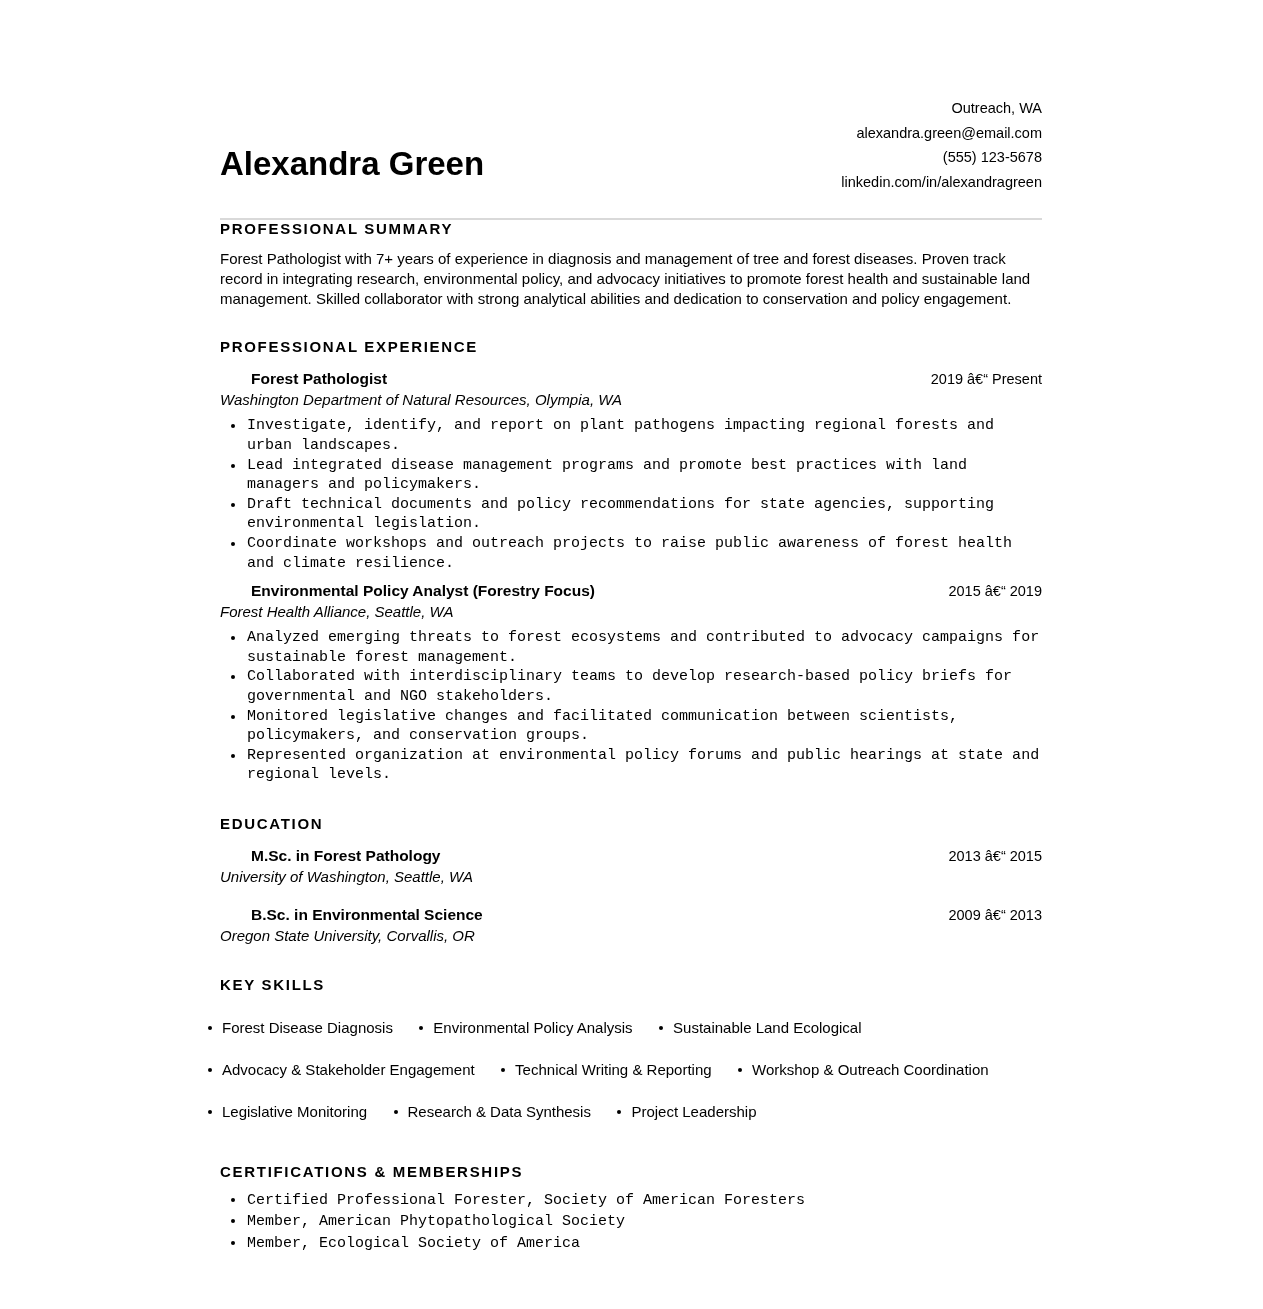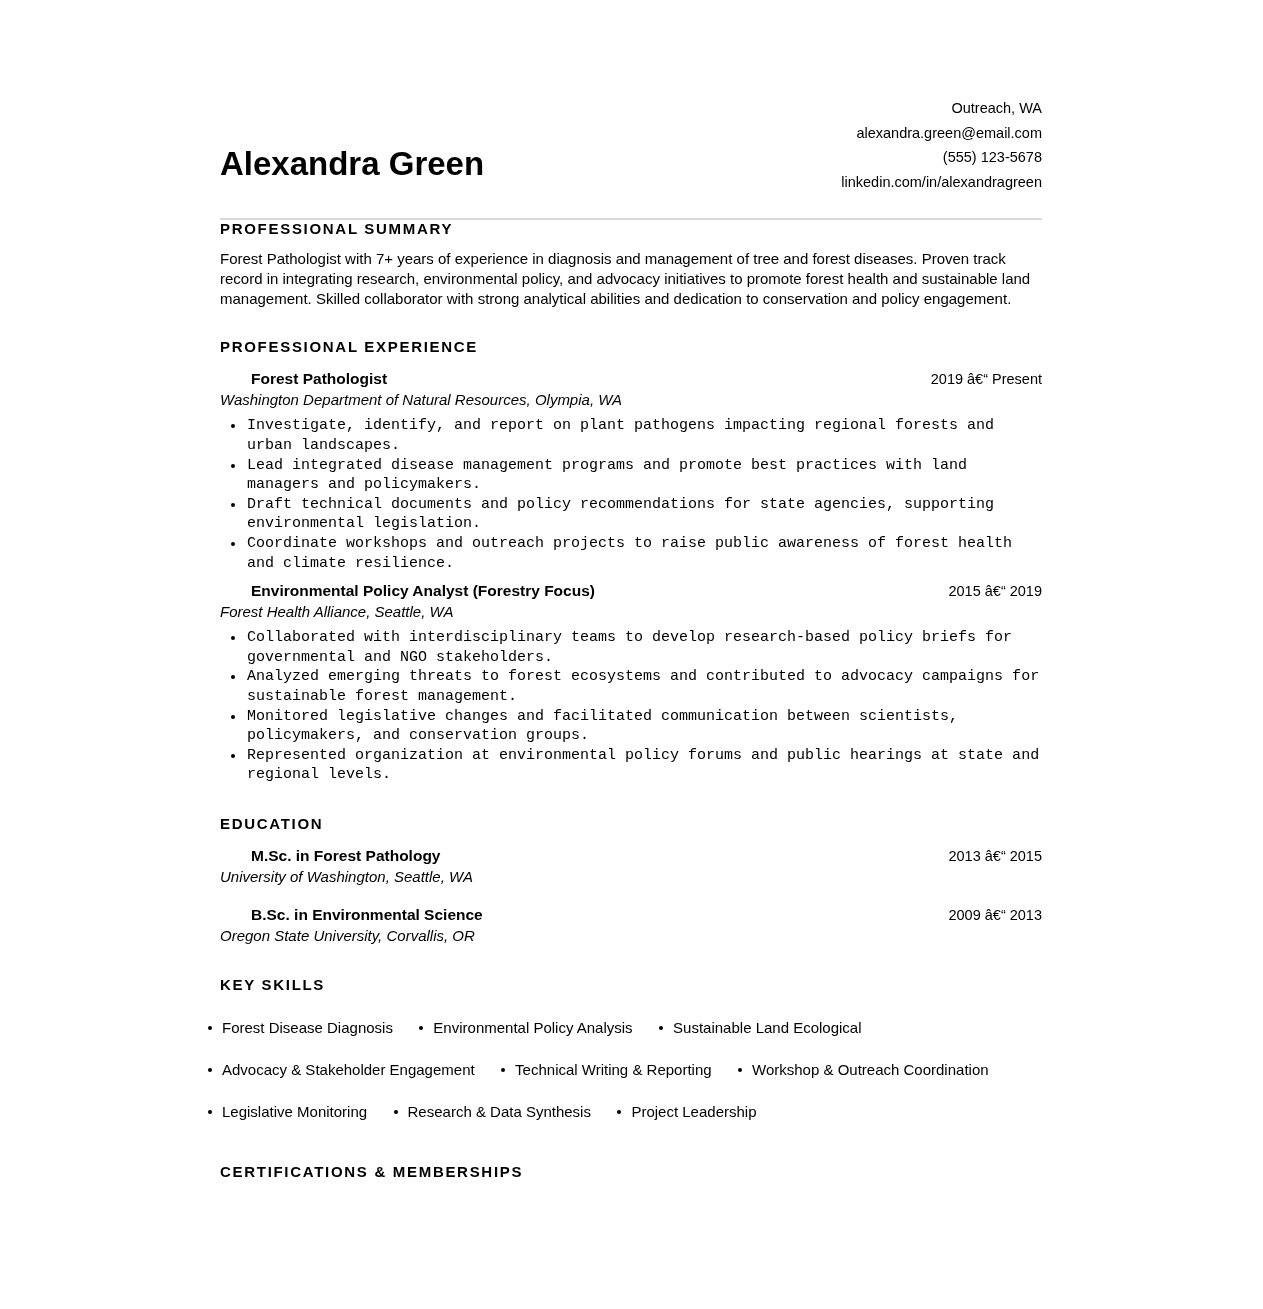--- a/index.html
+++ b/index.html
@@ -205,22 +205,22 @@
         </ul>
       </div>
 
       <div class="entry entry-exp2">
         <div class="entry-head">
           <span class="entry-title">Environmental Policy Analyst (Forestry Focus)</span>
           <span class="entry-date">2015 â€“ 2019</span>
         </div>
         <div class="entry-org">Forest Health Alliance, Seattle, WA</div>
         <ul class="bullets">
+          <li>Analyzed emerging threats to forest ecosystems and contributed to advocacy campaigns for sustainable forest management.</li>
           <li>Collaborated with interdisciplinary teams to develop research-based policy briefs for governmental and NGO stakeholders.</li>
-          <li>Analyzed emerging threats to forest ecosystems and contributed to advocacy campaigns for sustainable forest management.</li>
           <li>Monitored legislative changes and facilitated communication between scientists, policymakers, and conservation groups.</li>
           <li>Represented organization at environmental policy forums and public hearings at state and regional levels.</li>
         </ul>
       </div>
     </div>
 
     <div class="section sec-education">
       <h2 class="section-title">EDUCATION</h2>
 
       <div class="entry">
@@ -250,16 +250,21 @@
         <li>Technical Writing &amp; Reporting</li>
         <li>Workshop &amp; Outreach Coordination</li>
         <li>Legislative Monitoring</li>
         <li>Research &amp; Data Synthesis</li>
         <li>Project Leadership</li>
       </ul>
     </div>
 
     <div class="section sec-certs">
       <h2 class="section-title">CERTIFICATIONS &amp; MEMBERSHIPS</h2>
+      <ul class="bullets certs">
+        <li>Certified Professional Forester, Society of American Foresters</li>
+        <li>Member, American Phytopathological Society</li>
+        <li>Member, Ecological Society of America</li>
+      </ul>
     </div>
 
   </div>
 </div>
 
 </body></html>

